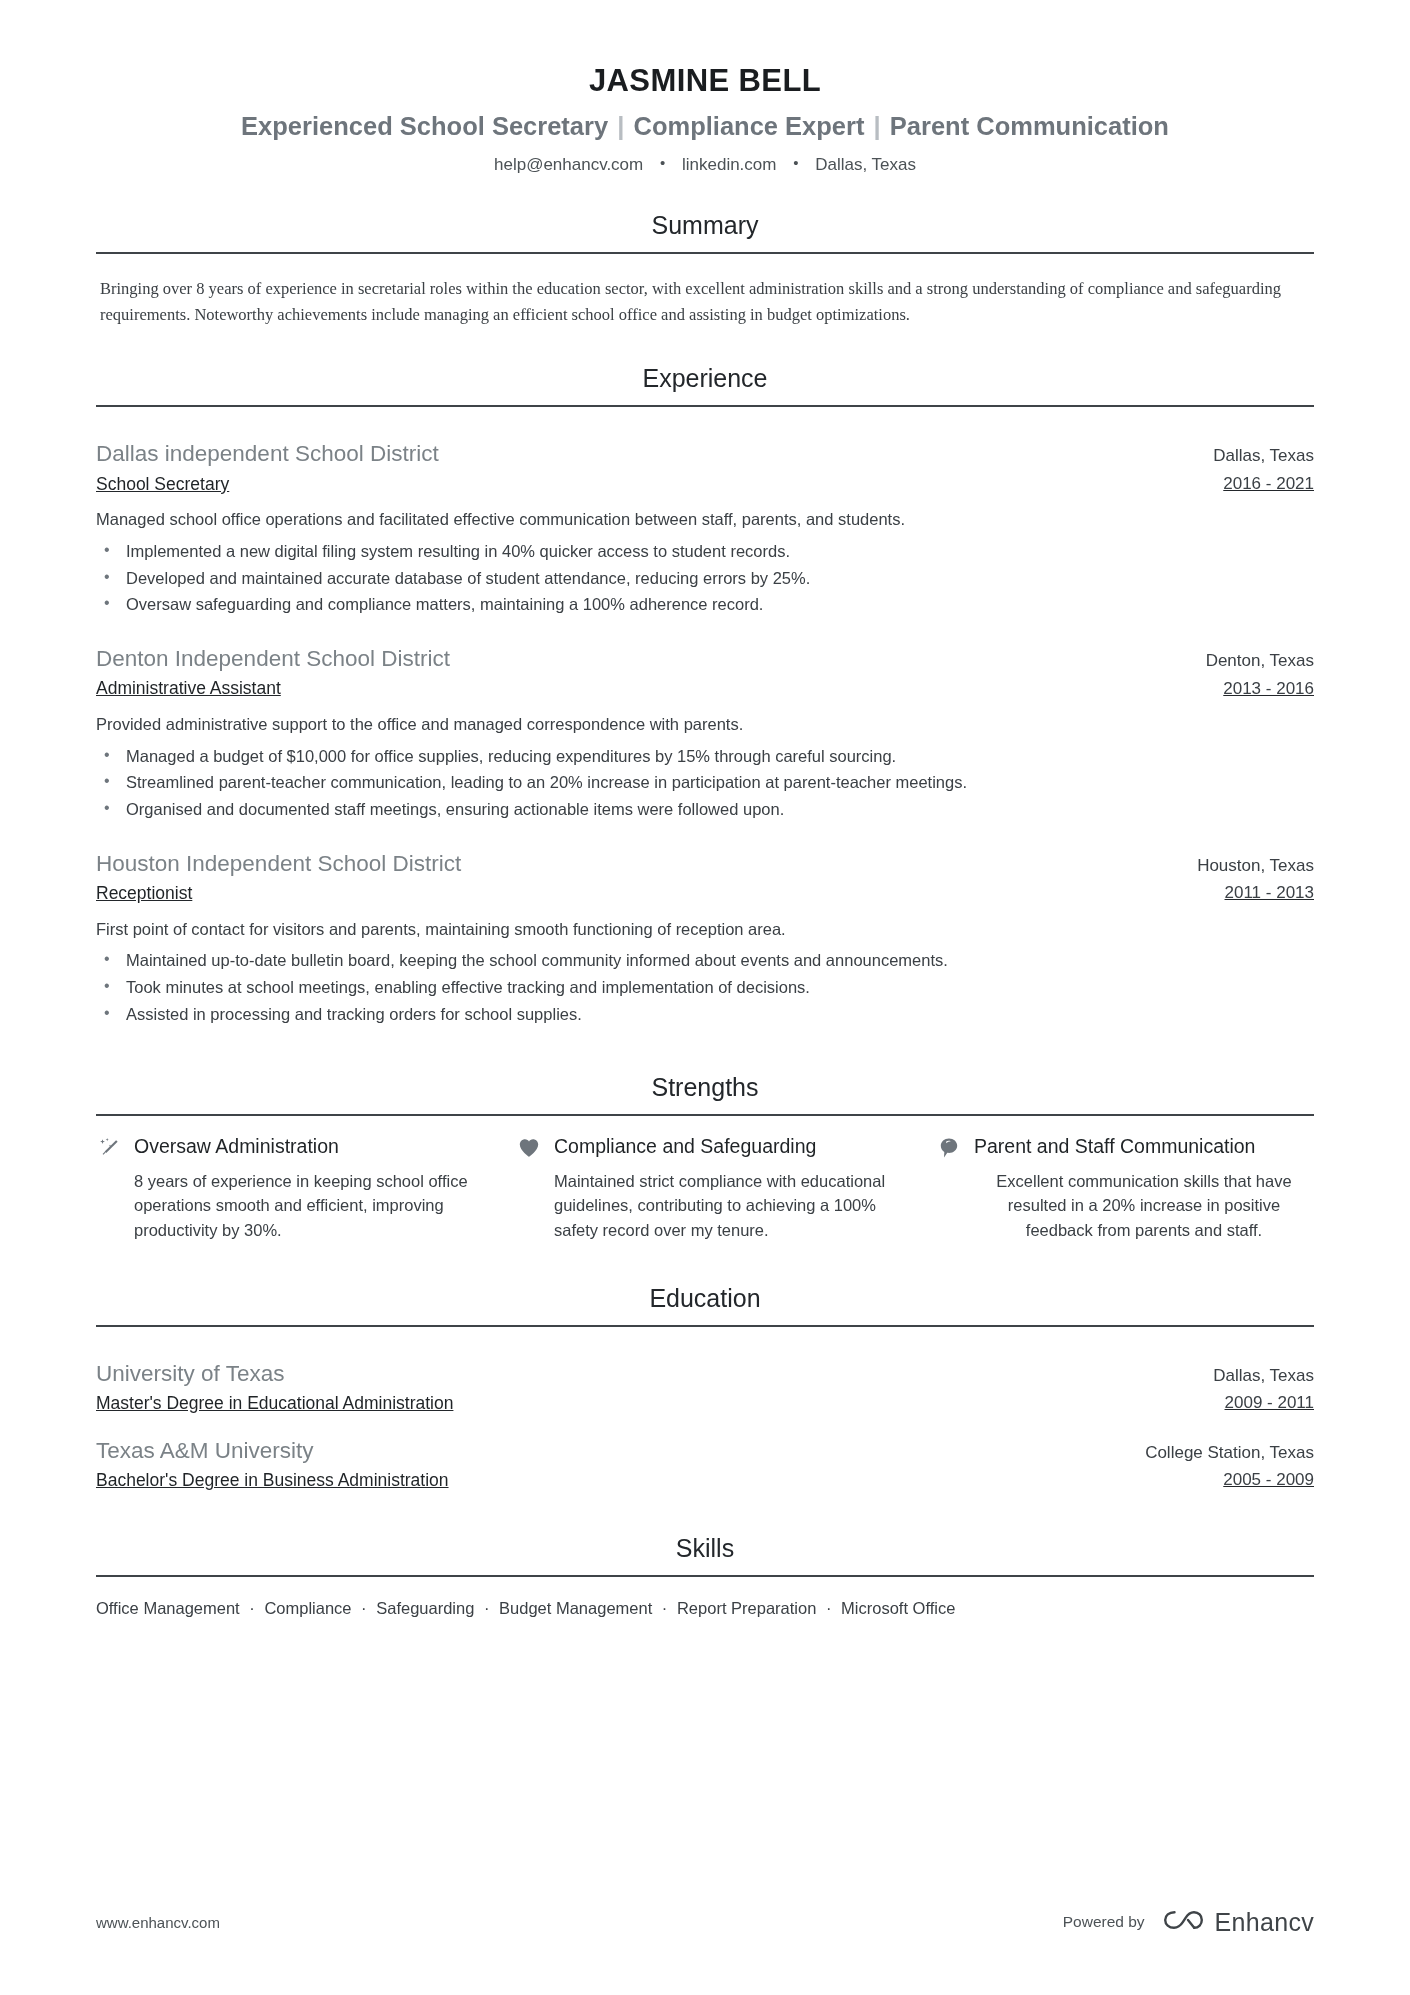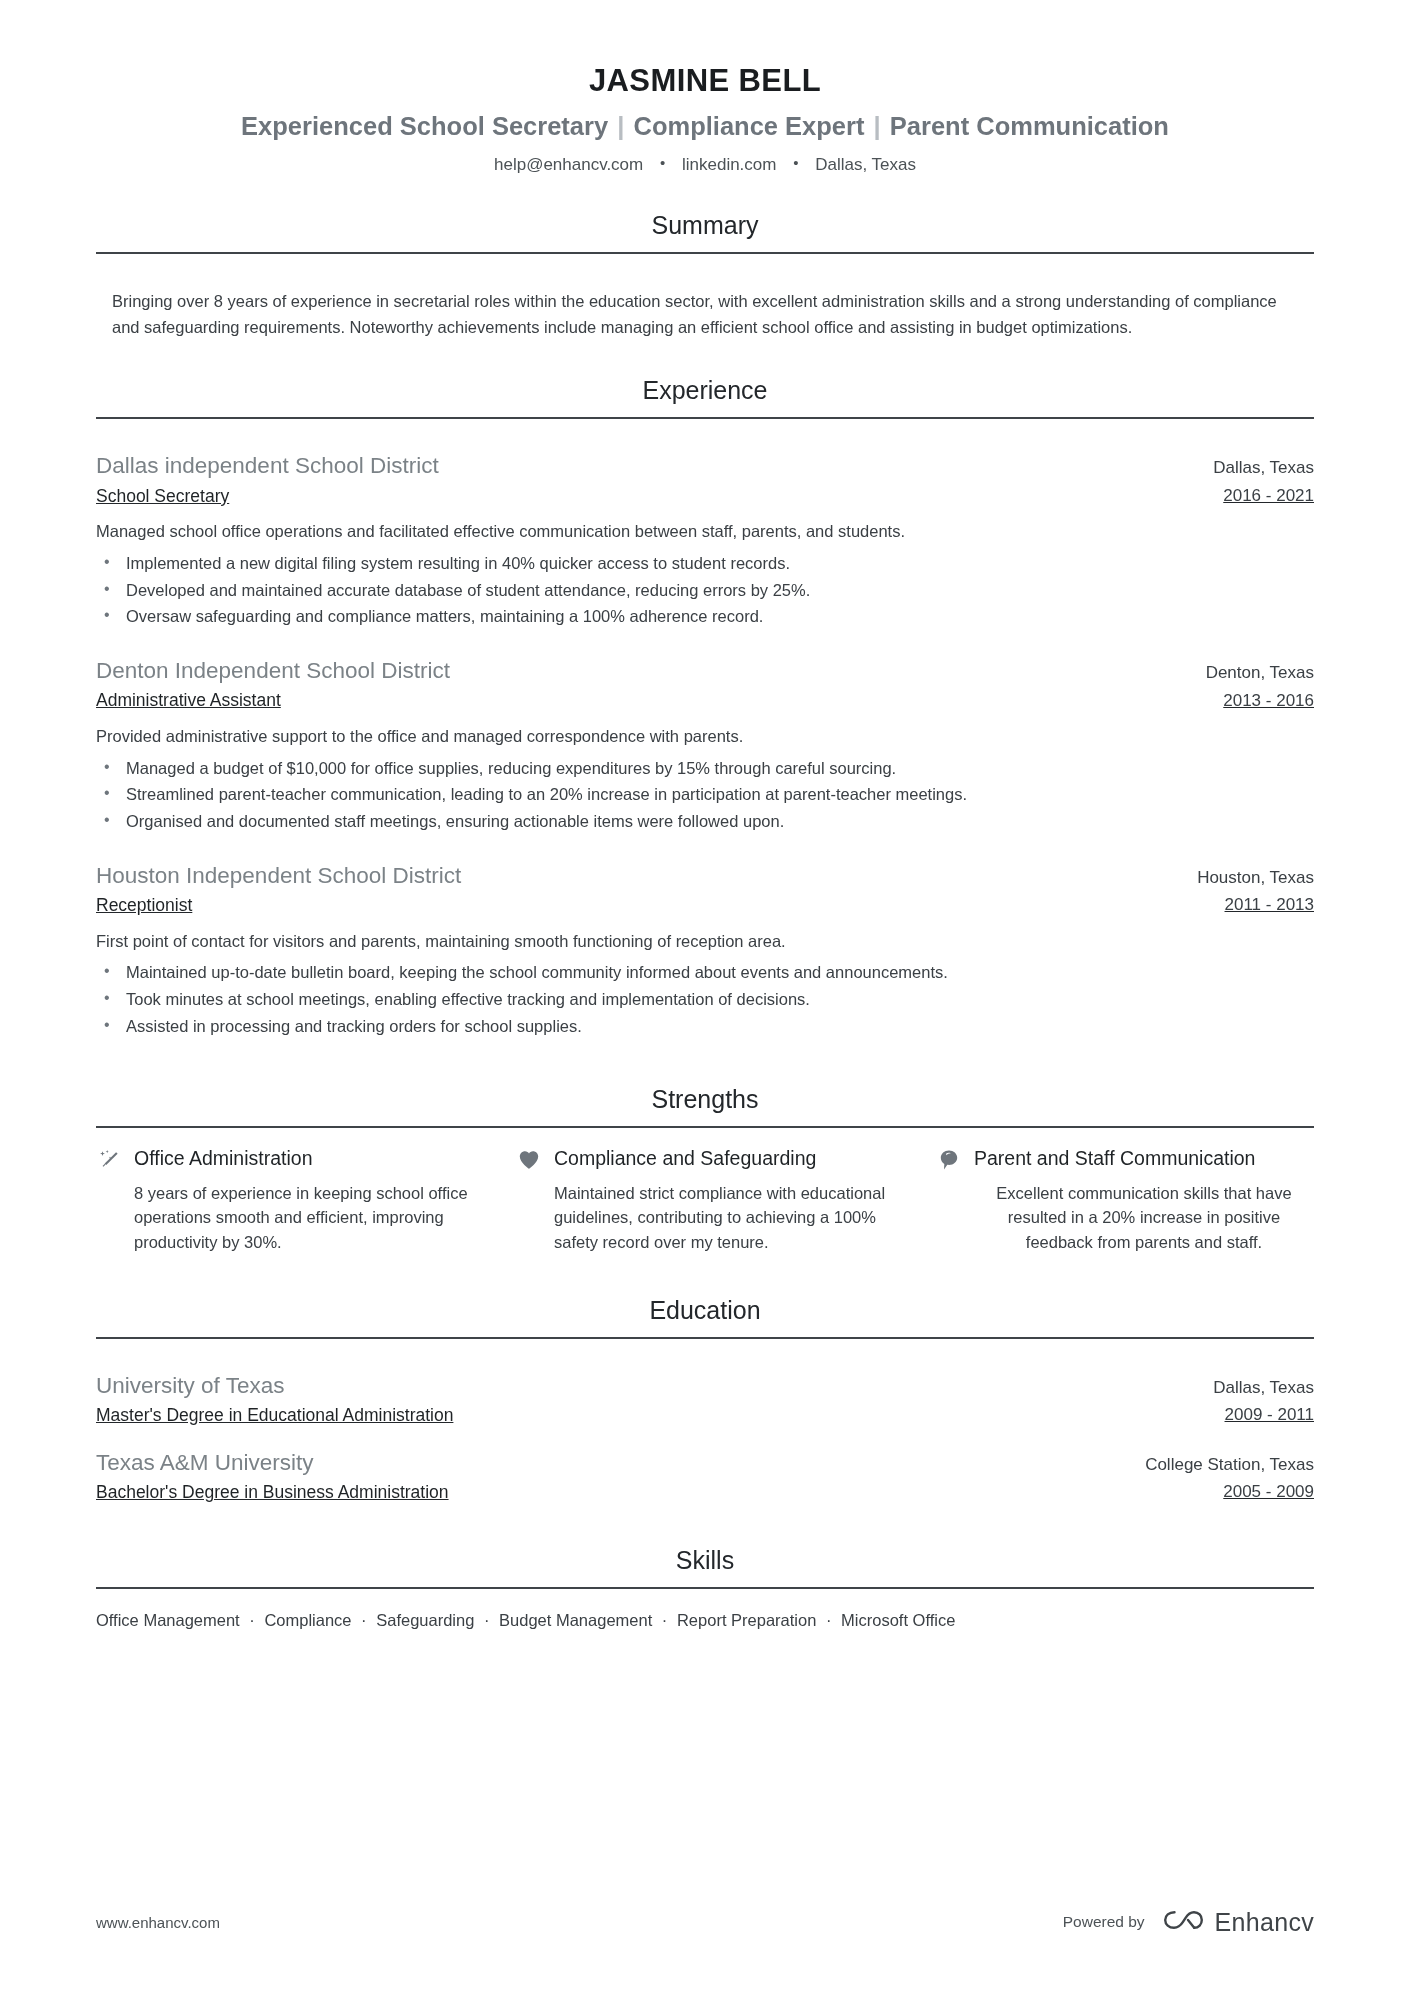--- a/index.html
+++ b/index.html
@@ -79,21 +79,22 @@
   }
 
   .section-body {
     padding-top: 18px;
   }
 
   .para {
     font-size: 16.5px;
     line-height: 1.62;
     color: #3b4045;
-    margin: 16px;
+    margin: 4px;
+    font-family: Liberation Serif, serif;
   }
 
   
   .entry {
     margin-bottom: 26px;
     margin-top: 14px;
   }
   .entry:last-child { margin-bottom: 0; }
   .entry-head {
     display: flex;
@@ -344,21 +345,21 @@
           <div class="strength-head">
             <span class="strength-icon">
               <svg width="24" height="24" viewBox="0 0 24 24">
                 <path d="M19.1 4.2 L20.6 5.7 L9.2 17.1 L7.7 15.6 Z" fill="#6e757c"></path>
                 <path d="M8.6 16.5 L6.4 18.7 L5.6 17.9 L7.8 15.7 Z" fill="#6e757c"></path>
                 <path d="M5.5 3.2 L6.1 5.0 L7.9 5.6 L6.1 6.2 L5.5 8.0 L4.9 6.2 L3.1 5.6 L4.9 5.0 Z" fill="#6e757c"></path>
                 <path d="M10.2 2.0 L10.6 3.2 L11.8 3.6 L10.6 4.0 L10.2 5.2 L9.8 4.0 L8.6 3.6 L9.8 3.2 Z" fill="#6e757c"></path>
                 <path d="M13.0 8.6 L13.3 9.5 L14.2 9.8 L13.3 10.1 L13.0 11.0 L12.7 10.1 L11.8 9.8 L12.7 9.5 Z" fill="#6e757c"></path>
               </svg>
             </span>
-            <span class="strength-title">Office Administration</span>
+            <span class="strength-title">Oversaw Administration</span>
           </div>
           <div class="strength-desc">8 years of experience in keeping school office operations smooth and efficient, improving productivity by 30%.</div>
         </div>
 
         <div class="strength">
           <div class="strength-head">
             <span class="strength-icon">
               <svg width="24" height="24" viewBox="0 0 24 24">
                 <path d="M12 21 C12 21 2.8 14.6 2.8 8.6 C2.8 5.4 5.2 3.2 8.0 3.2 C9.9 3.2 11.2 4.2 12 5.4 C12.8 4.2 14.1 3.2 16.0 3.2 C18.8 3.2 21.2 5.4 21.2 8.6 C21.2 14.6 12 21 12 21 Z" fill="#6e757c"></path>
               </svg>

